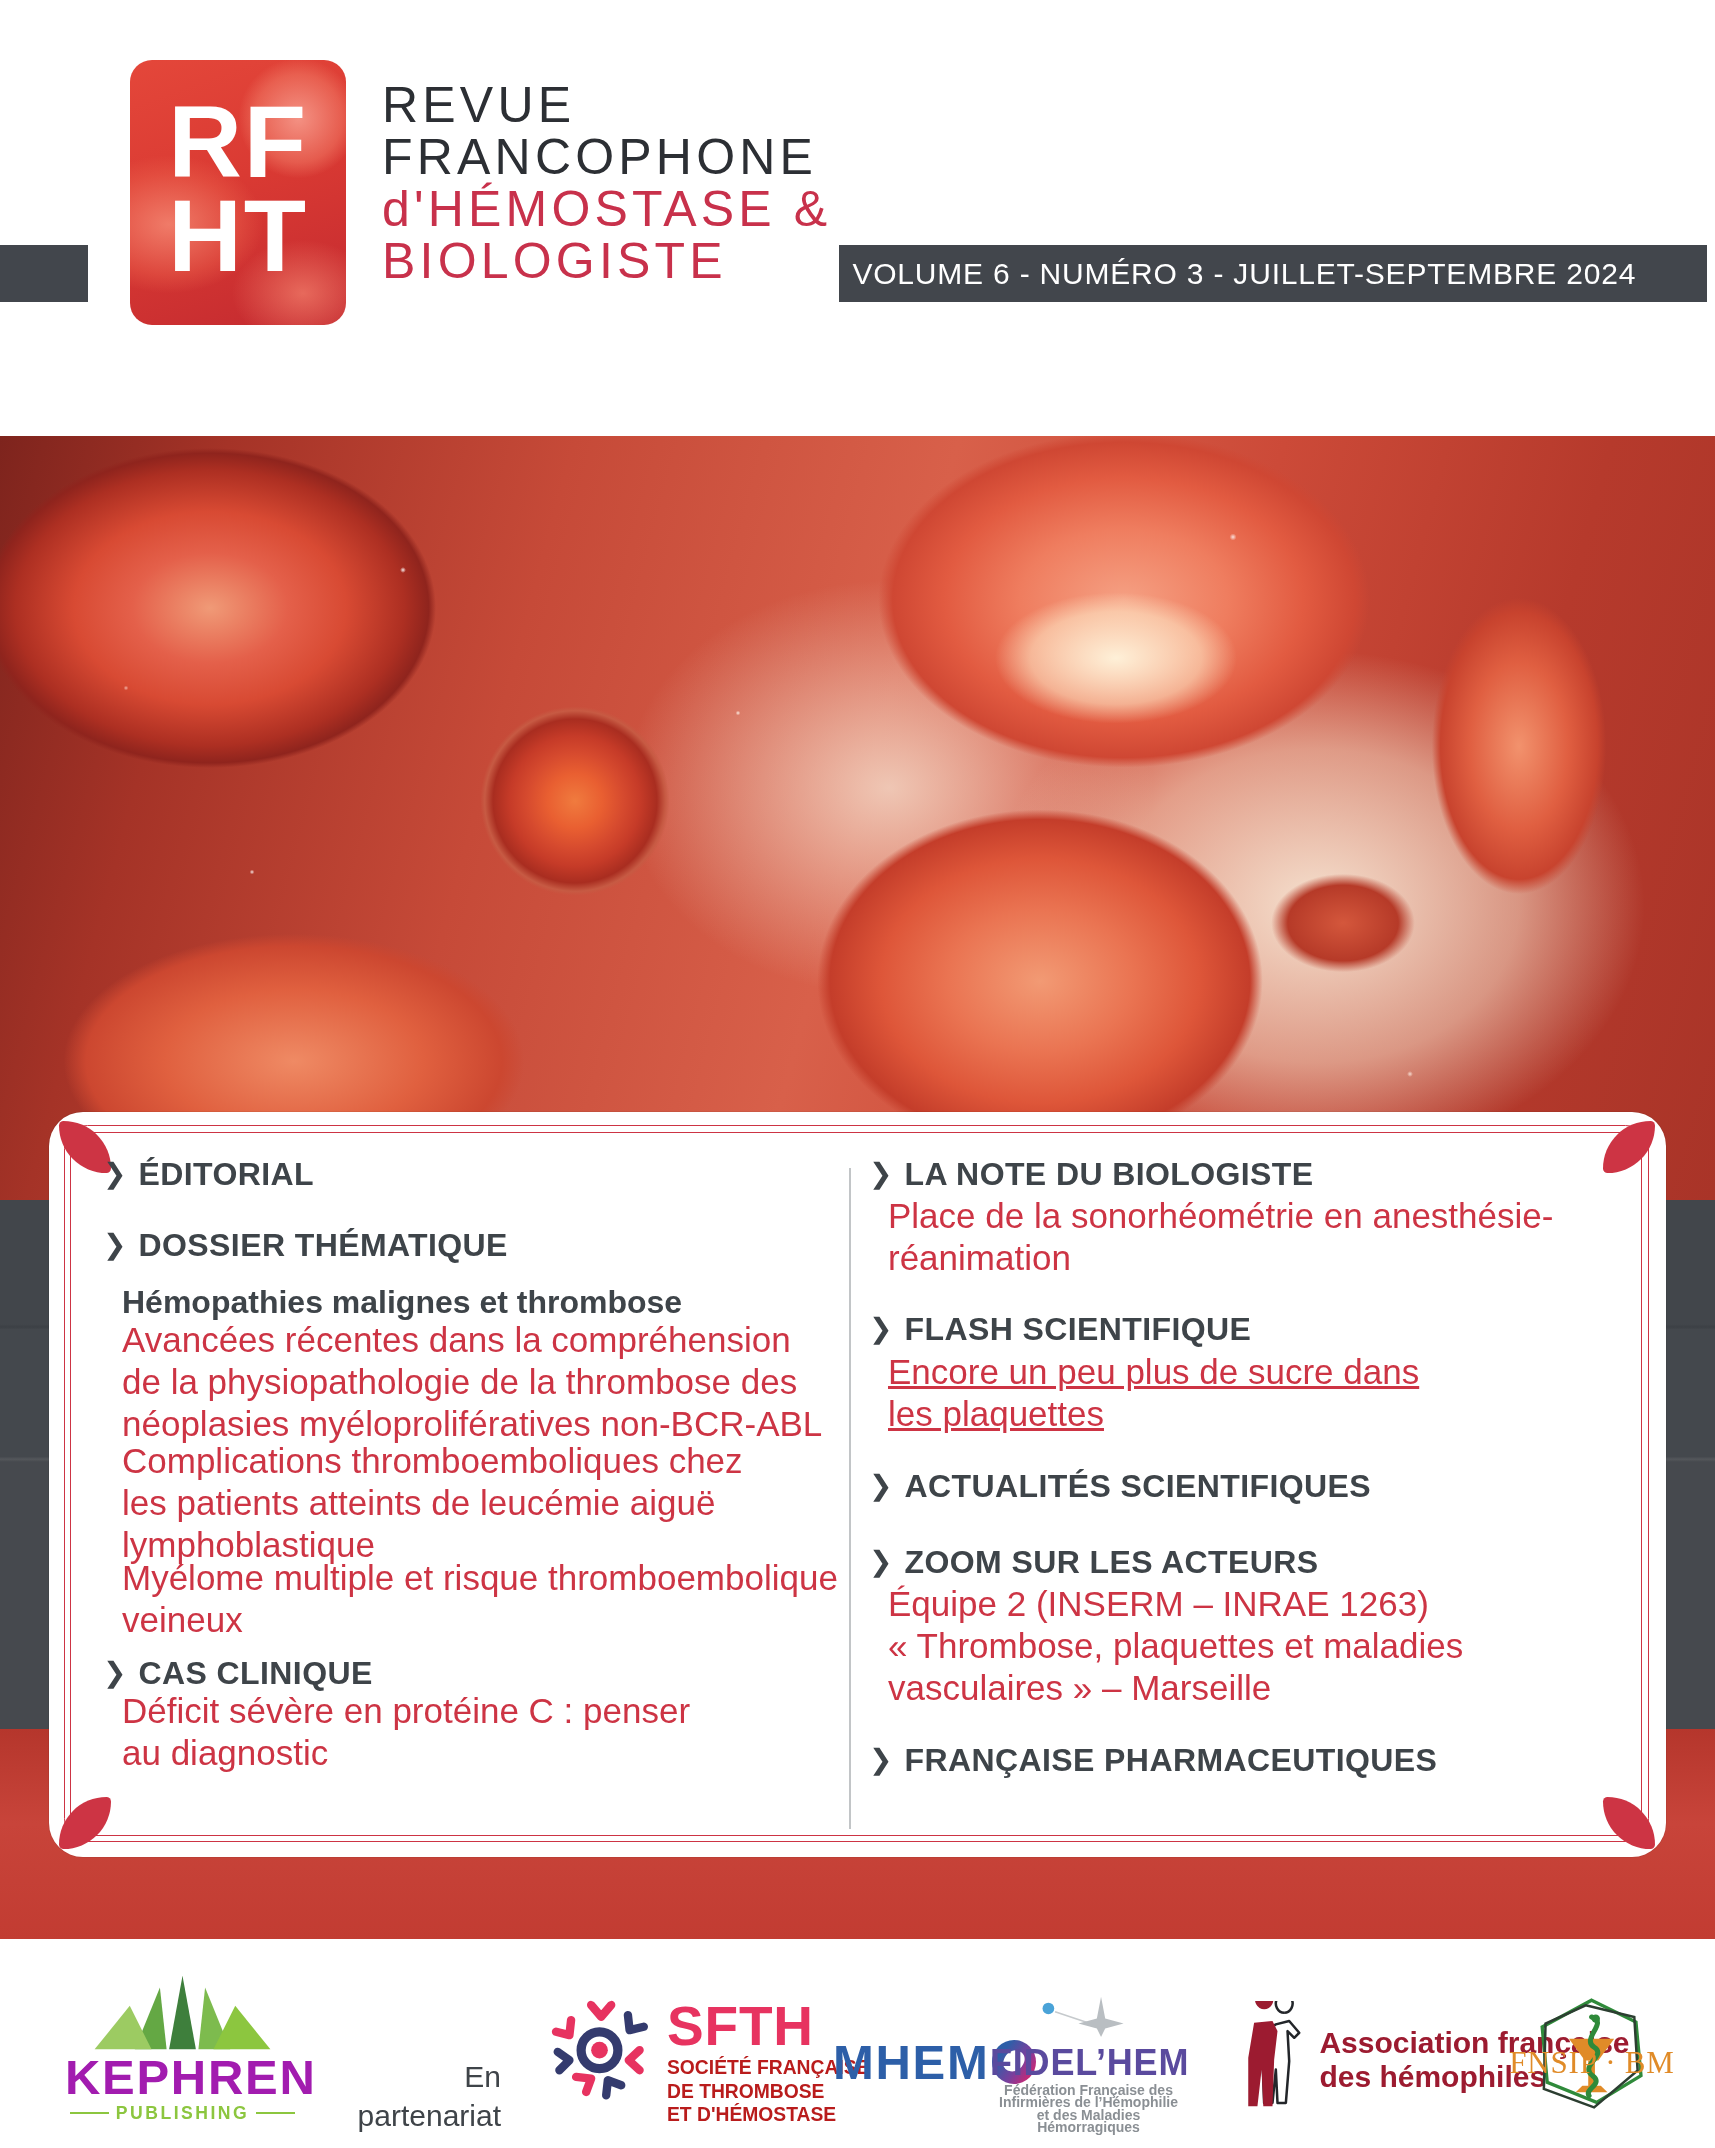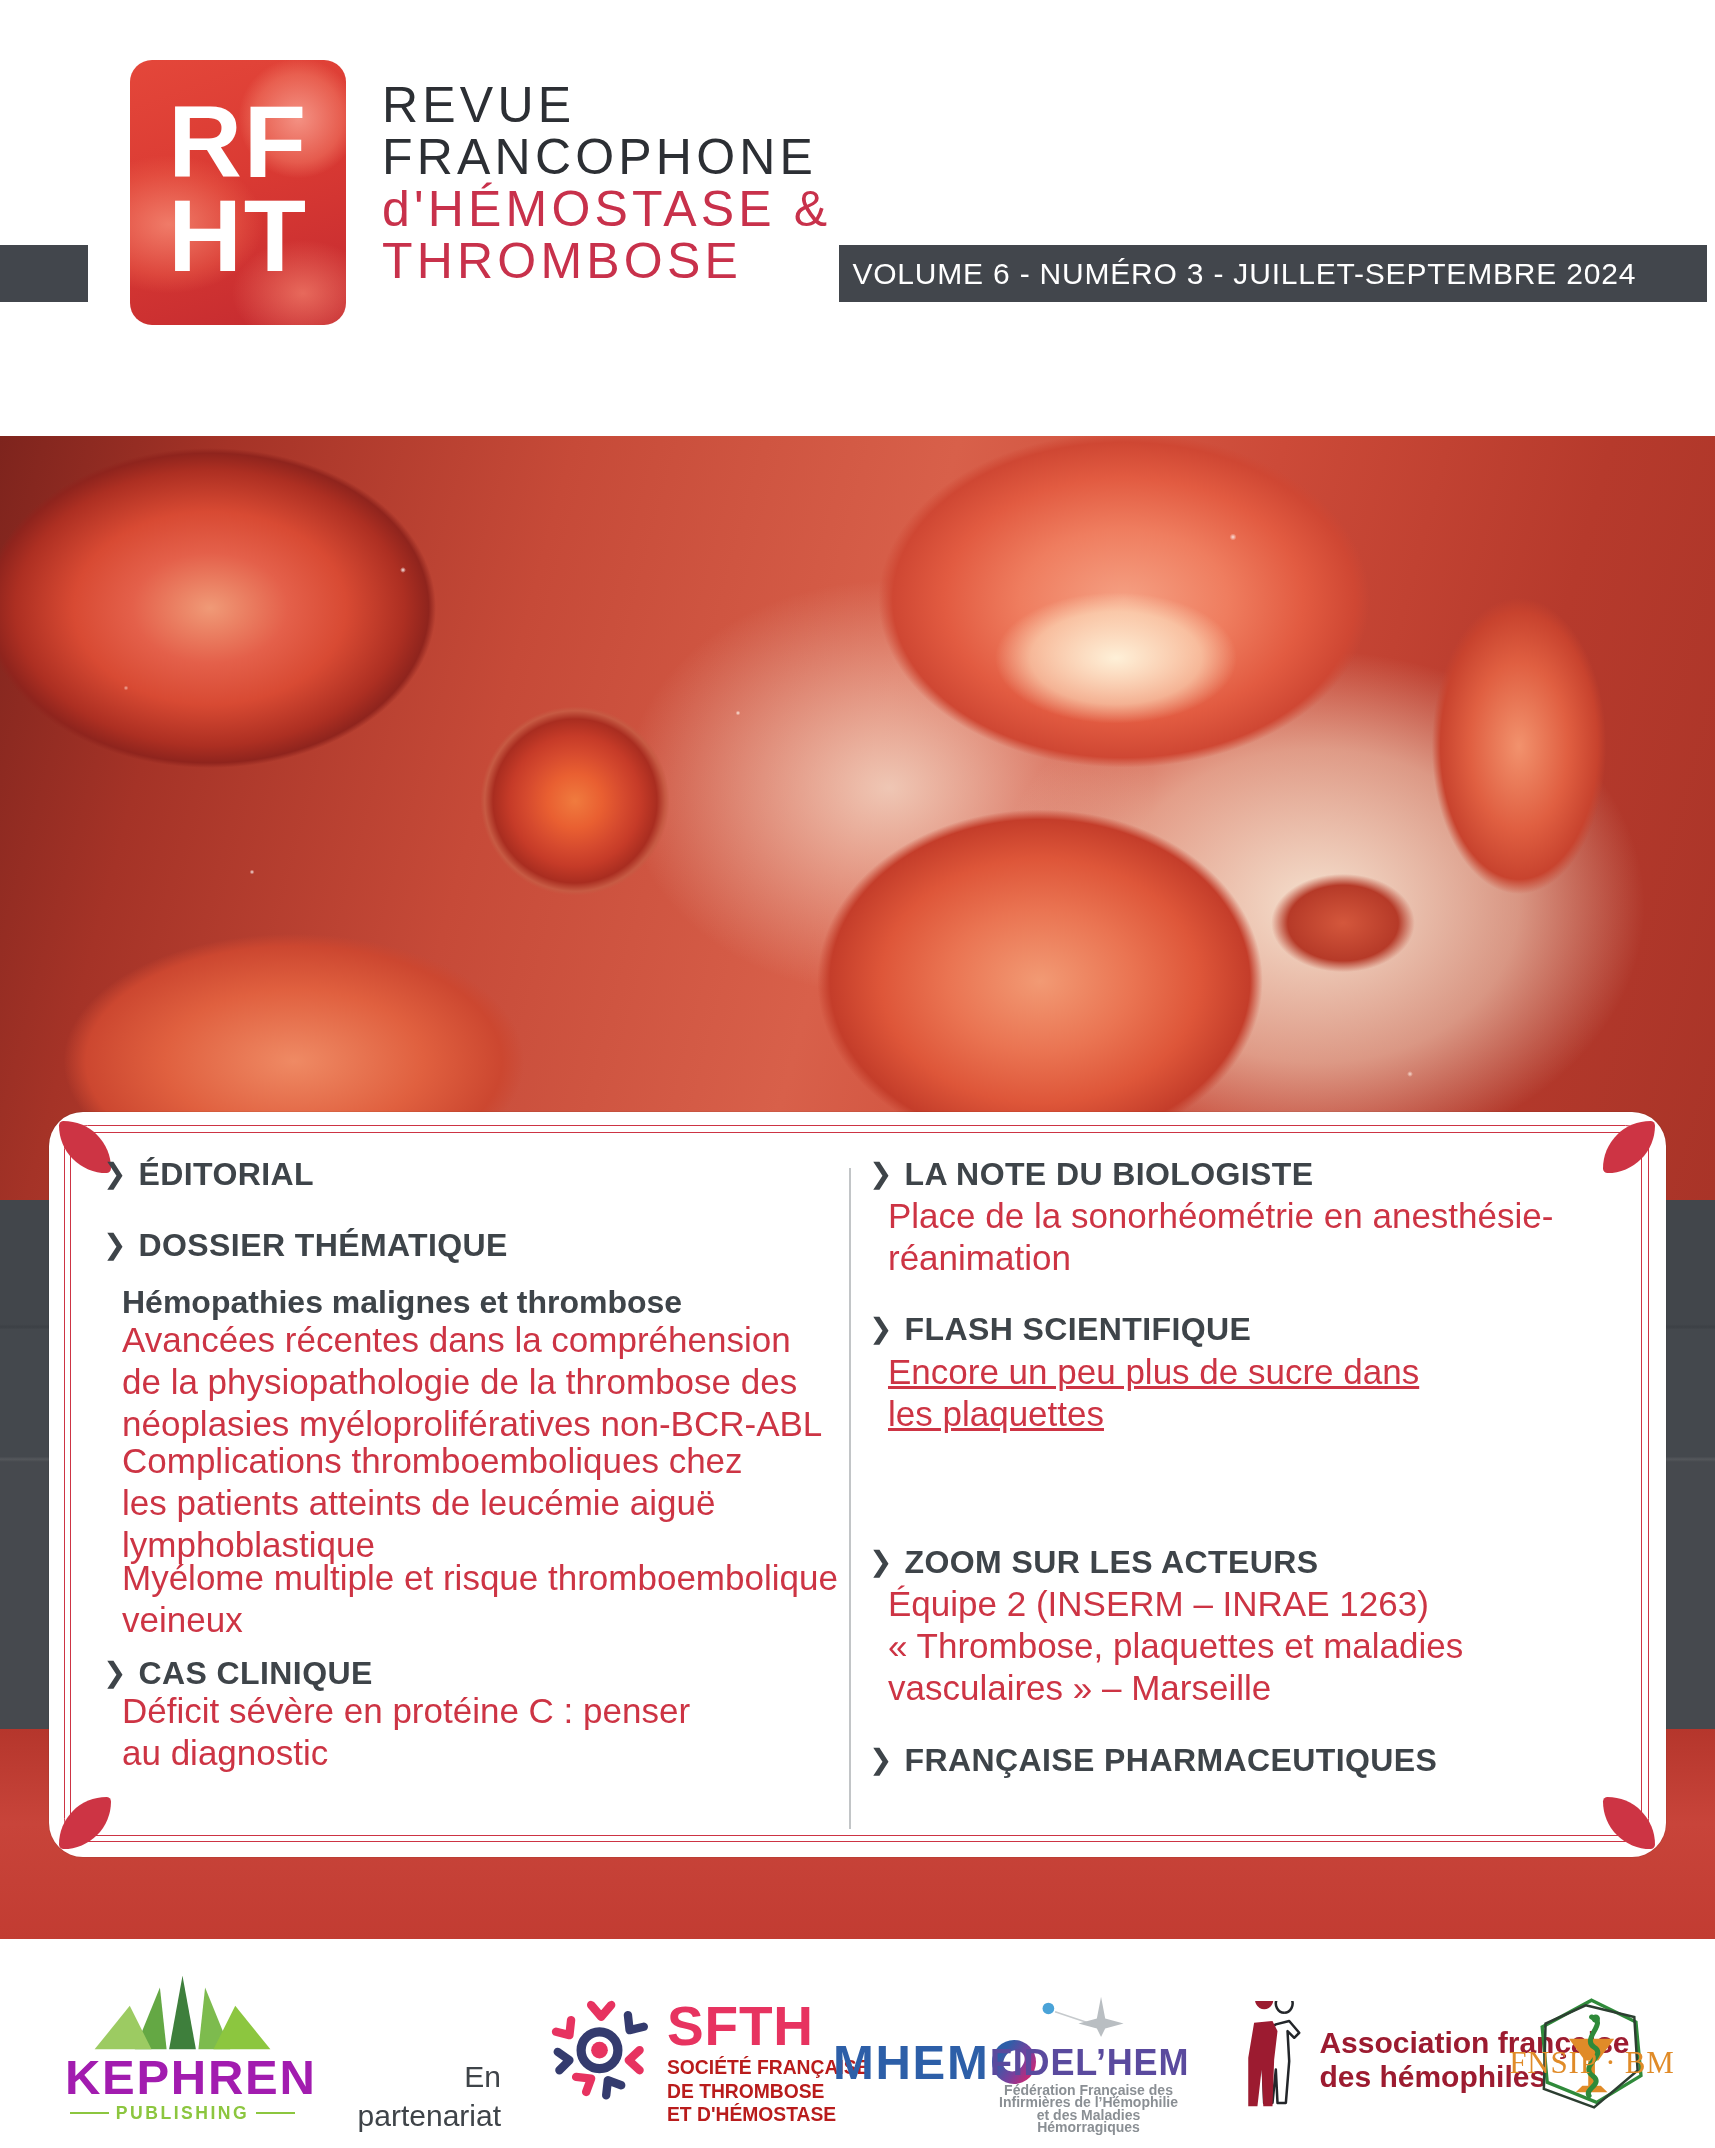--- a/index.html
+++ b/index.html
@@ -105,21 +105,21 @@
 <div class="page">
 
   <div class="abs logo">
     <span class="ln">RF</span>
     <span class="ln">HT</span>
   </div>
   <div class="abs mast-title">
     <div>REVUE</div>
     <div>FRANCOPHONE</div>
     <div class="red">d'HÉMOSTASE &amp;</div>
-    <div class="red">THROMBOSE</div>
+    <div class="red">BIOLOGISTE</div>
   </div>
   <div class="abs edge-bar"></div>
   <div class="abs issue-banner">VOLUME 6 - NUMÉRO 3 - JUILLET-SEPTEMBRE 2024</div>
 
   <div class="abs photo"></div>
   <div class="abs band-charcoal"></div>
   <div class="abs band-red"></div>
 
   <div class="abs toc-box"></div>
   <div class="abs toc-frame-outer"></div>
@@ -154,20 +154,23 @@
   <div class="abs toc-head" style="left:869px;top:1156px;">
     <span class="bullet">❯</span><span>LA NOTE DU BIOLOGISTE</span>
   </div>
   <div class="abs toc-red" style="left:888px;top:1195px;">Place de la sonorhéométrie en anesthésie-
 réanimation</div>
   <div class="abs toc-head" style="left:869px;top:1311px;">
     <span class="bullet">❯</span><span>FLASH SCIENTIFIQUE</span>
   </div>
   <div class="abs toc-red" style="left:888px;top:1351px;text-decoration:underline;">Encore un peu plus de sucre dans
 les plaquettes</div>
+  <div class="abs toc-head" style="left:869px;top:1468px;">
+    <span class="bullet">❯</span><span>ACTUALITÉS SCIENTIFIQUES</span>
+  </div>
   <div class="abs toc-head" style="left:869px;top:1544px;">
     <span class="bullet">❯</span><span>ZOOM SUR LES ACTEURS</span>
   </div>
   <div class="abs toc-red" style="left:888px;top:1583px;">Équipe 2 (INSERM – INRAE 1263)
 « Thrombose, plaquettes et maladies
 vasculaires » – Marseille</div>
   <div class="abs toc-head" style="left:869px;top:1742px;">
     <span class="bullet">❯</span><span>FRANÇAISE PHARMACEUTIQUES</span>
   </div>
 

